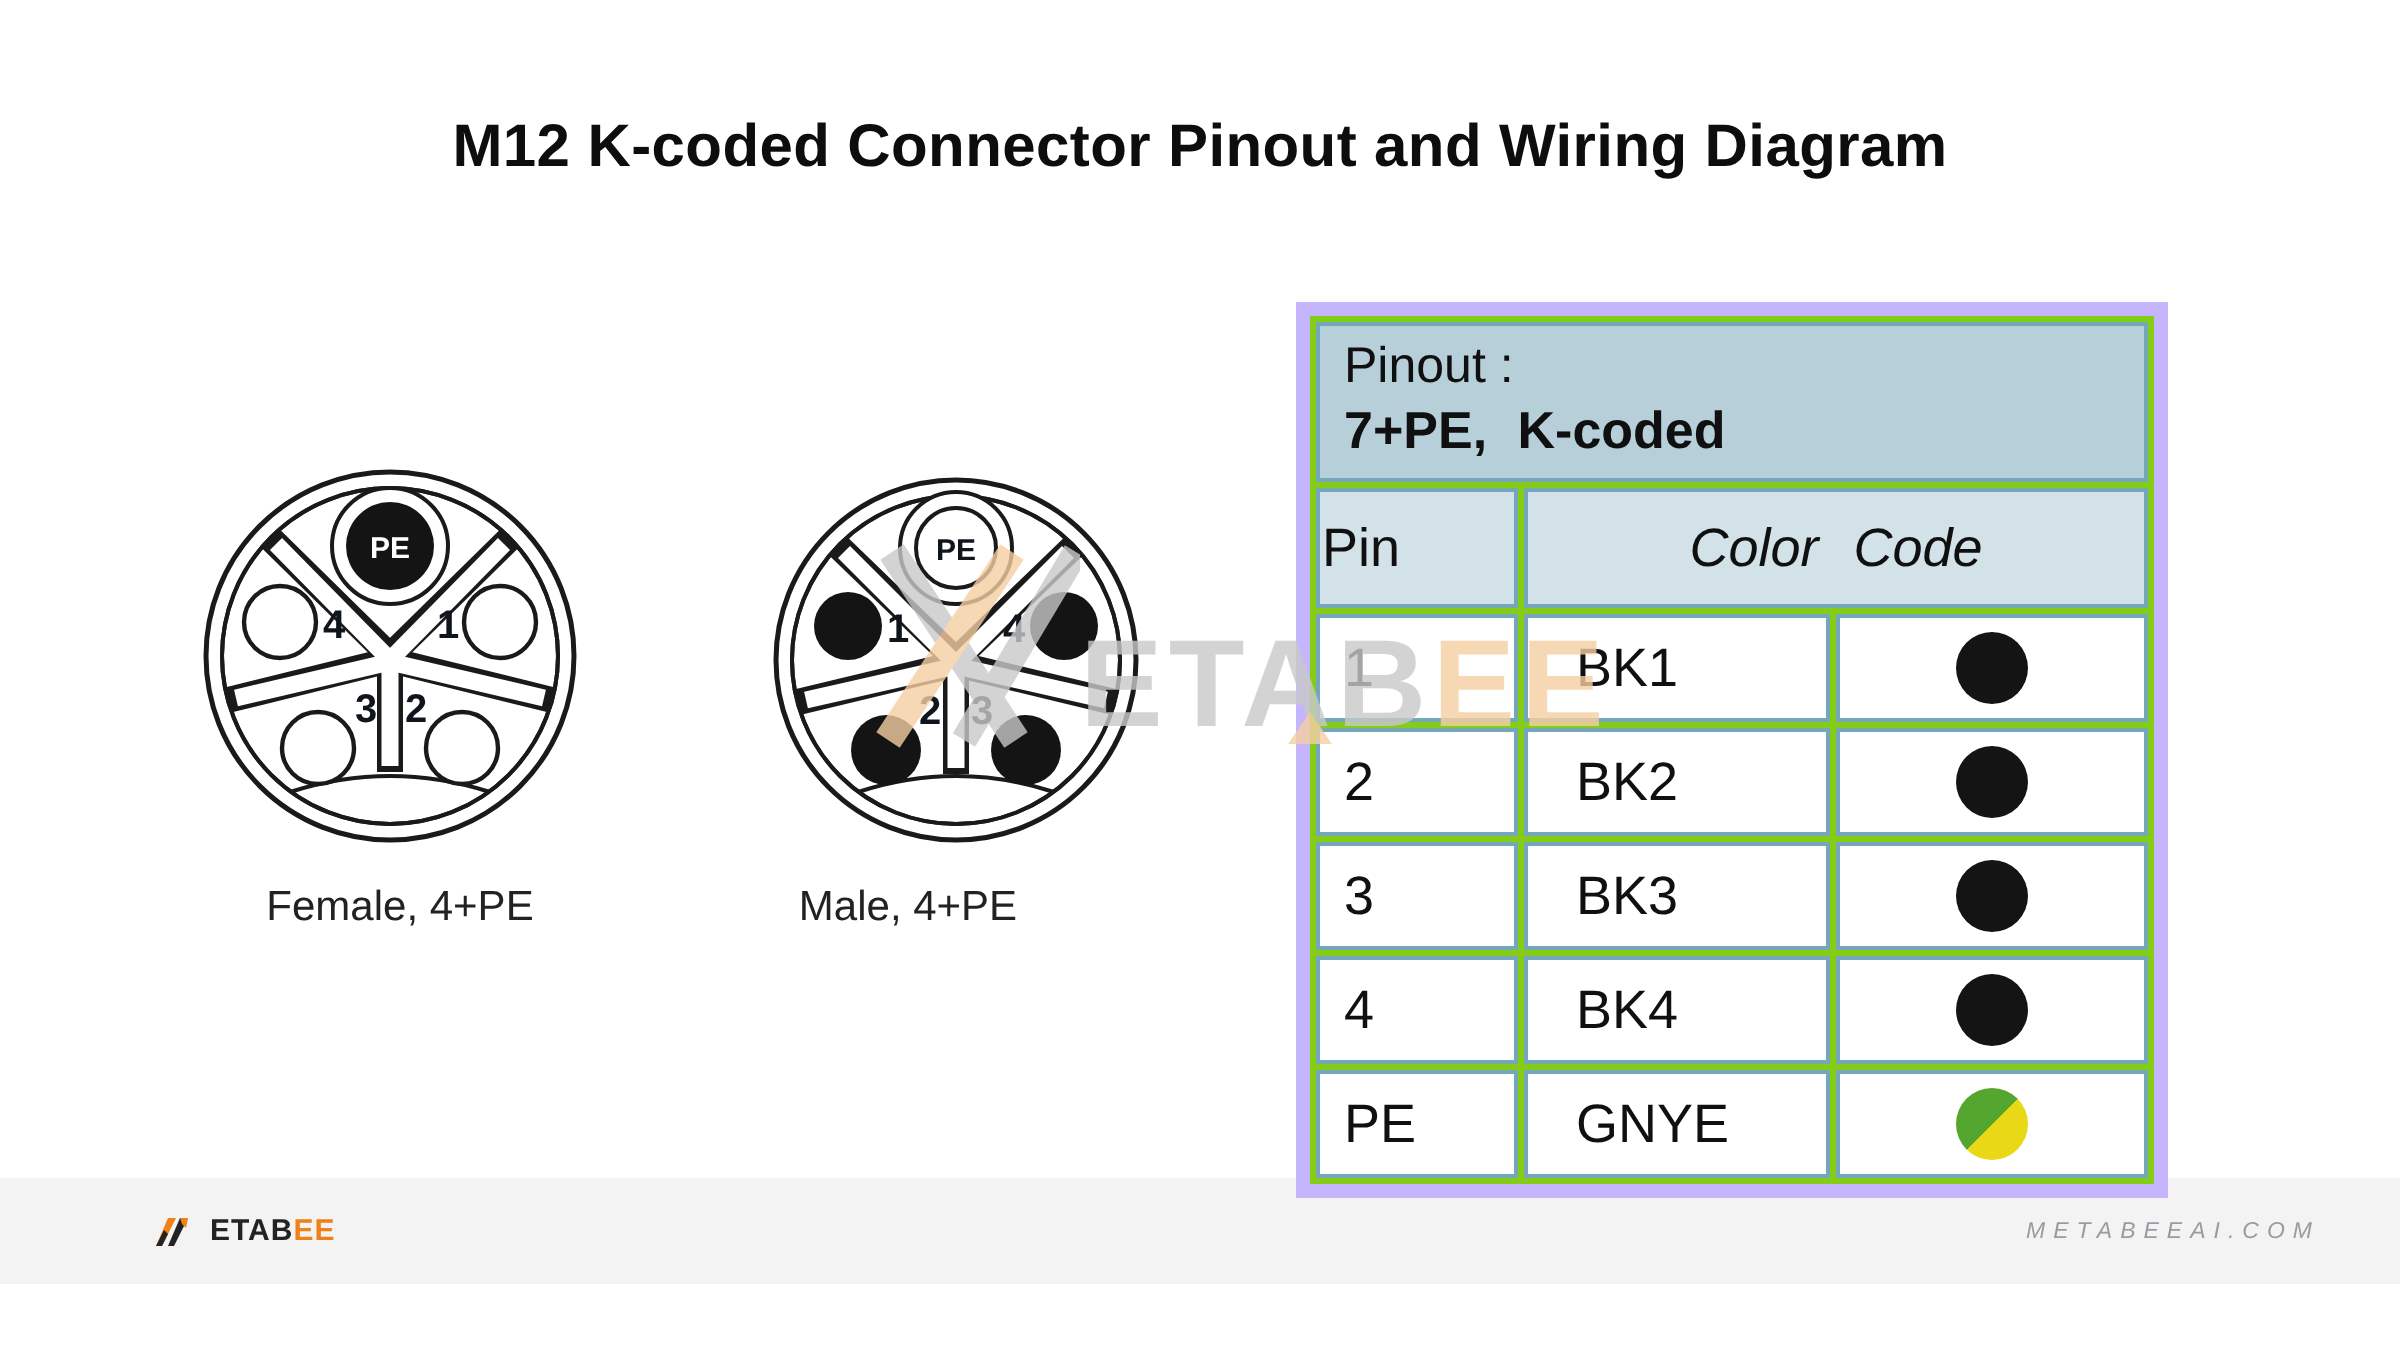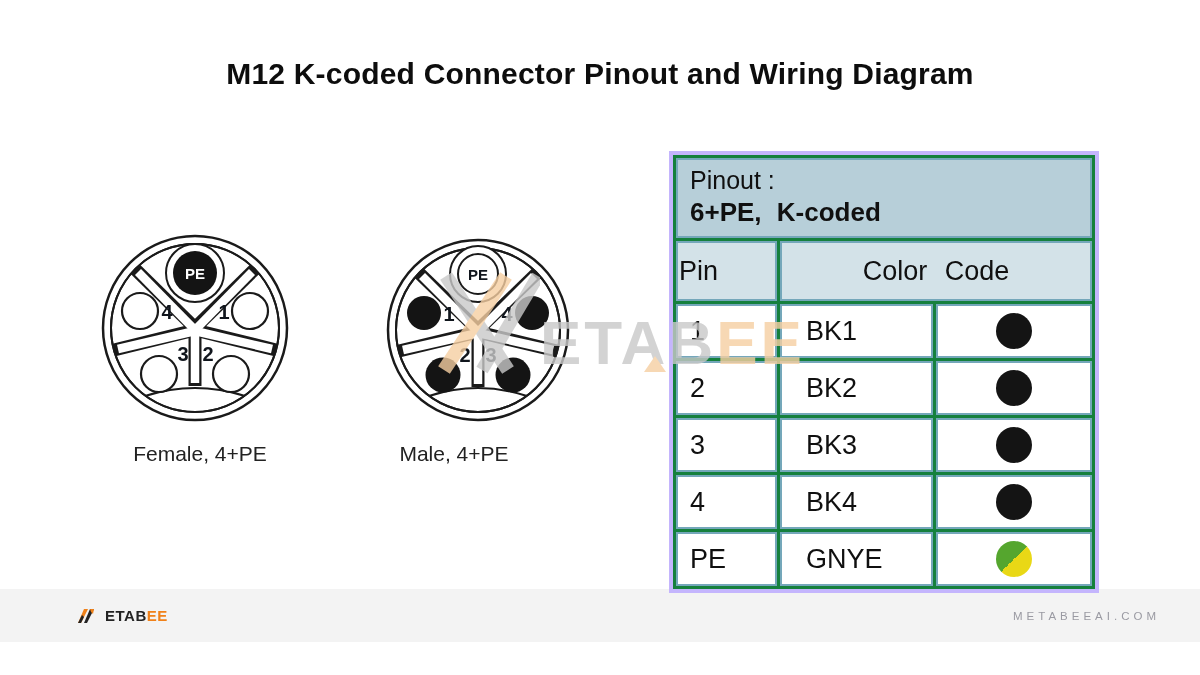--- a/index.html
+++ b/index.html
@@ -25,50 +25,50 @@
   }
   .wm-text{font-size:62px;font-weight:700;letter-spacing:3px;line-height:1;padding-bottom:4px;color:#c9c9c9;}
   .wm-peach{color:#f6cfa2;}
   .wm-tri{
     position:absolute;left:208px;bottom:6px;width:0;height:0;
     border-left:11px solid transparent;border-right:11px solid transparent;
     border-bottom:16px solid #f6cfa2;
   }
   
   .pinout-wrap{
-    position:absolute;left:669px;top:151px;z-index:3;
-    border:4px solid #c4b5fd;background:#15803d;
+    position:absolute;left:648px;top:151px;z-index:3;
+    border:7px solid #c4b5fd;background:#84cc16;
   }
   table.pinout{border-collapse:separate;border-spacing:3px;}
   table.pinout td{border:2px solid #74a7ba;vertical-align:middle;}
   td.hdr{
     background:#b7cfd9;width:360px;height:70px;padding:2px 0 4px 12px;
     font-size:25px;line-height:1.3;color:#101010;
   }
   td.hdr .bold{font-weight:700;font-size:26px;word-spacing:8px;}
   td.sub{background:#d3e2e8;height:54px;font-size:27px;color:#101010;}
   td.sub.pin{width:84px;}
-  td.sub.cc{text-align:center;word-spacing:10px;}
+  td.sub.cc{text-align:center;word-spacing:10px;font-style:italic;}
   td.body{background:#fff;height:48px;font-size:27px;color:#101010;}
   td.body.c1{width:84px;padding-left:12px;}
   td.body.c2{width:124px;padding-left:24px;}
   td.body.c3{width:150px;text-align:center;}
   .dot{display:inline-block;width:36px;height:36px;border-radius:50%;vertical-align:middle;}
   .dot-black{background:#141414;}
   .dot-gnye{background:linear-gradient(135deg,#55a62e 0 50%,#e9d816 50% 100%);}
   
   .footer{
     position:absolute;left:0;bottom:0;width:1200px;height:53px;background:#f3f3f3;
     display:flex;align-items:center;justify-content:space-between;
   }
   .logo{display:flex;align-items:center;margin-left:78px;gap:3px;}
   .logo-text{font-size:15px;font-weight:700;letter-spacing:.5px;color:#232323;}
   .logo-orange{color:#f08119;}
   .domain{
-    margin-right:40px;font-size:11.5px;letter-spacing:4px;color:#9a9aa2;font-weight:400;
+    margin-right:40px;font-size:11.5px;letter-spacing:4px;color:#9a9aa2;font-weight:400;font-style:italic;
   }
   svg text{font-family:"Liberation Sans",sans-serif;}
 </style>
 </head>
 <body>
 
 <div class="canvas">
 
   <div class="page-title">M12 K-coded Connector Pinout and Wiring Diagram</div>
 
@@ -148,21 +148,21 @@
     <div class="wm-text"><span>ETAB</span><span class="wm-peach">EE</span></div>
     <div class="wm-tri"></div>
   </div>
 
   <div class="pinout-wrap">
     <table class="pinout">
       <tbody id="pinout-body">
         <tr>
           <td class="hdr" colspan="3">
             <span>Pinout :</span><br>
-            <span class="bold">6+PE, K-coded</span>
+            <span class="bold">7+PE, K-coded</span>
           </td>
         </tr>
         <tr>
           <td class="sub pin">Pin</td>
           <td class="sub cc" colspan="2">Color Code</td>
         </tr>
 
     <tr>
       <td class="body c1">1</td>
       <td class="body c2">BK1</td>

